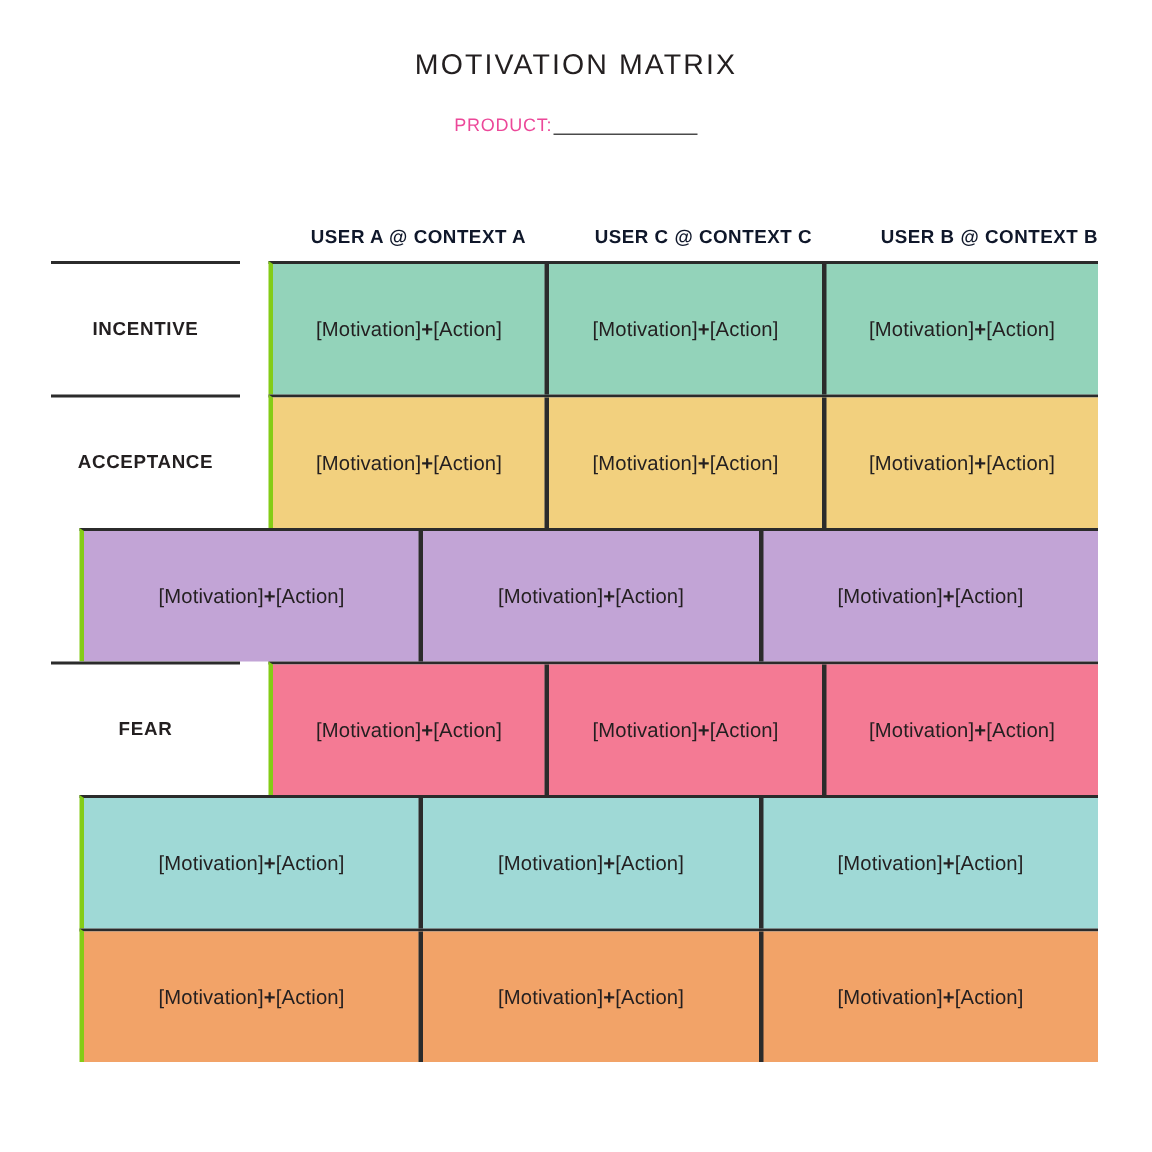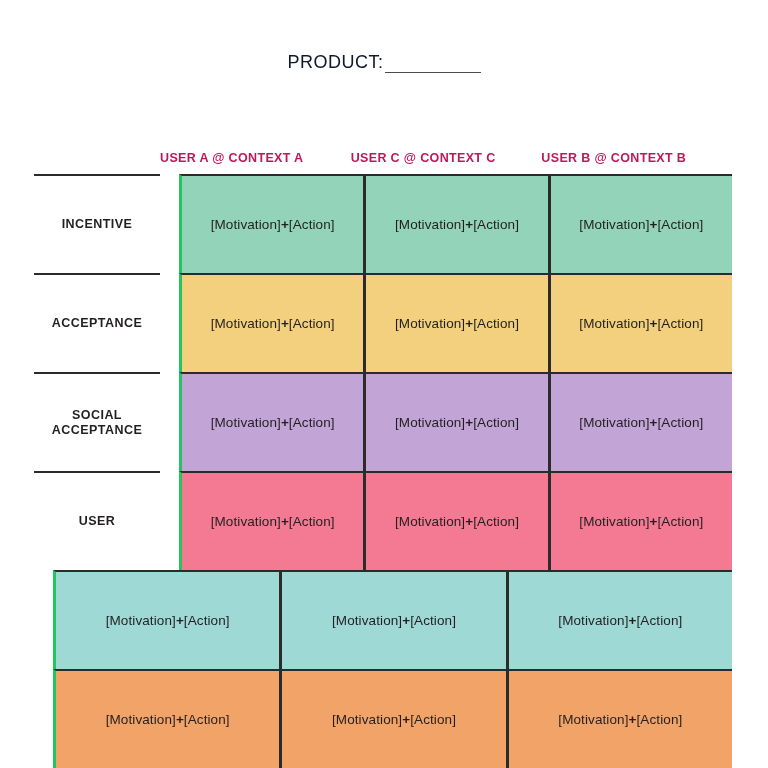--- a/index.html
+++ b/index.html
@@ -32,23 +32,23 @@
   .doc-title {
     font-size: 19px;
     font-weight: 400;
     letter-spacing: 1.4px;
     color: #231f20;
     margin: 0;
     line-height: 24px;
   }
   .product-line {
     margin-top: 20px;
-    font-size: 18px;
+    font-size: 12px;
     letter-spacing: 0.5px;
-    color: #0f172a;
+    color: #ec4899;
     display: flex;
     justify-content: center;
     align-items: flex-end;
     gap: 1px;
   }
   .product-rule {
     display: inline-block;
     width: 96px;
     border-bottom: 1.6px solid #4a4a4a;
     height: 13px;
@@ -63,33 +63,33 @@
   }
 
   .col-head-row {
     display: flex;
     height: 32px;
     align-items: center;
   }
   .label-col-spacer { width: 126px; flex: 0 0 126px; }
   .col-head {
     flex: 1 1 0;
-    text-align: left;
+    text-align: right;
     font-size: 12.5px;
     font-weight: bold;
     letter-spacing: 0.35px;
-    color: #be185d;
+    color: #0f172a;
     white-space: nowrap;
   }
 
   .grid-body { position: relative; }
 
   .row {
     display: flex;
-    height: 99px;
+    height: 89px;
     position: relative;
   }
 
   .row-label {
     width: 126px;
     flex: 0 0 126px;
     display: flex;
     align-items: center;
     justify-content: center;
     text-align: center;
@@ -99,21 +99,21 @@
     line-height: 15px;
     color: #231f20;
     border-top: 2.2px solid #2b2b2b;
     background: #ffffff;
   }
 
   .cells {
     flex: 1 1 auto;
     display: flex;
     border-top: 2.2px solid #2b2b2b;
-    border-left: 3px solid #22c55e;
+    border-left: 3px solid #84cc16;
     margin-left: 19px;
   }
 
   .cell {
     flex: 1 1 0;
     display: flex;
     align-items: center;
     justify-content: center;
     font-size: 13.5px;
     color: #231f20;
@@ -124,20 +124,21 @@
   .cell .plus { font-weight: bold; }
 
   .row:first-child .cells { border-top-color: #2b2b2b; }
 </style>
 </head>
 <body>
 
 <div class="page">
 
   <div class="title-block">
+    <div class="doc-title">MOTIVATION MATRIX</div>
     <div class="product-line">
       <span>PRODUCT:</span>
       <span class="product-rule"></span>
     </div>
   </div>
 
   <div class="matrix">
 
     <div class="col-head-row">
       <div class="label-col-spacer"></div>
@@ -184,44 +185,41 @@
           </div>
           <div class="cell" style="background: rgb(242, 208, 126);">
             <span>[Motivation] </span>
               <span class="plus">+</span>
               <span> [Action]</span>
           </div>
         </div>
       </div>
 
       <div class="row">
-        <div class="row-label">
-          <span><span>SOCIAL</span><br><span>ACCEPTANCE</span></span>
-        </div>
         <div class="cells">
           <div class="cell" style="background: rgb(194, 164, 214);">
             <span>[Motivation] </span>
               <span class="plus">+</span>
               <span> [Action]</span>
           </div>
           <div class="cell" style="background: rgb(194, 164, 214);">
             <span>[Motivation] </span>
               <span class="plus">+</span>
               <span> [Action]</span>
           </div>
           <div class="cell" style="background: rgb(194, 164, 214);">
             <span>[Motivation] </span>
               <span class="plus">+</span>
               <span> [Action]</span>
           </div>
         </div>
       </div>
 
       <div class="row">
-        <div class="row-label">USER</div>
+        <div class="row-label">FEAR</div>
         <div class="cells">
           <div class="cell" style="background: rgb(244, 122, 148);">
             <span>[Motivation] </span>
               <span class="plus">+</span>
               <span> [Action]</span>
           </div>
           <div class="cell" style="background: rgb(244, 122, 148);">
             <span>[Motivation] </span>
               <span class="plus">+</span>
               <span> [Action]</span>

